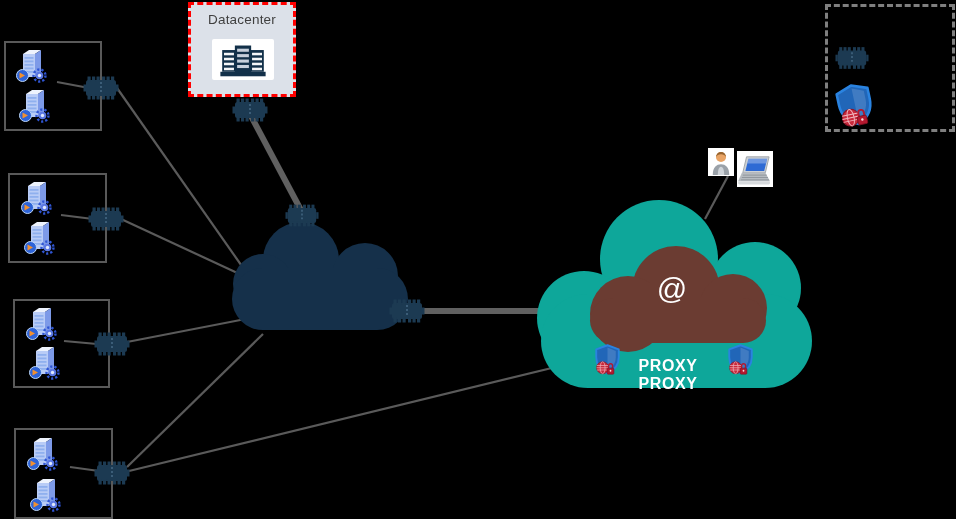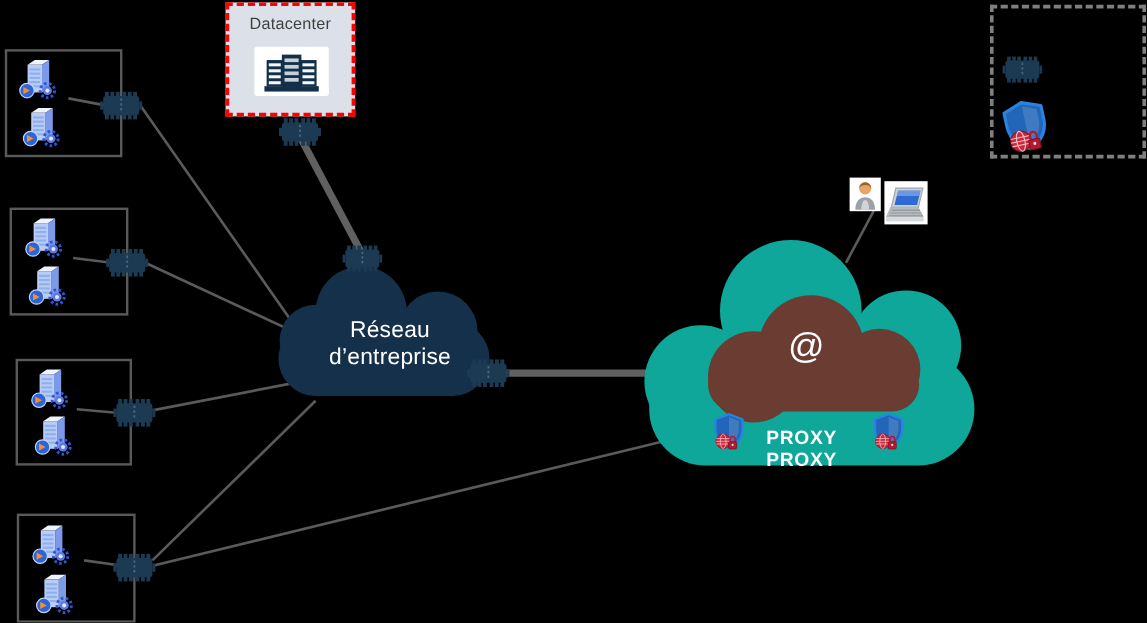--- a/index.html
+++ b/index.html
@@ -216,21 +216,20 @@
     </svg>
 
   <svg class="abs" style="left:228px;top:216px;" width="200" height="122" viewBox="0 0 200 122">
     <g fill="#15304A">
       <circle cx="73" cy="44" r="38"></circle>
       <circle cx="137" cy="60" r="33"></circle>
       <circle cx="35" cy="68" r="30"></circle>
       <rect x="4" y="52" width="176" height="62" rx="31"></rect>
     </g>
   </svg>
-  <div class="cloud-label ent-label" style="left:240px;top:265px;width:170px;">Réseau d’entreprise</div>
   <svg class="abs" style="left:285px;top:203px;" width="34" height="25">
       <use href="#sym-conn"></use>
     </svg>
   <svg class="abs" style="left:389px;top:298px;" width="36" height="26">
       <use href="#sym-conn"></use>
     </svg>
 
   <svg class="abs" style="left:535px;top:196px;" width="282" height="196" viewBox="0 0 282 196">
     <g fill="#0EA79A">
       <circle cx="124" cy="63" r="59"></circle>

